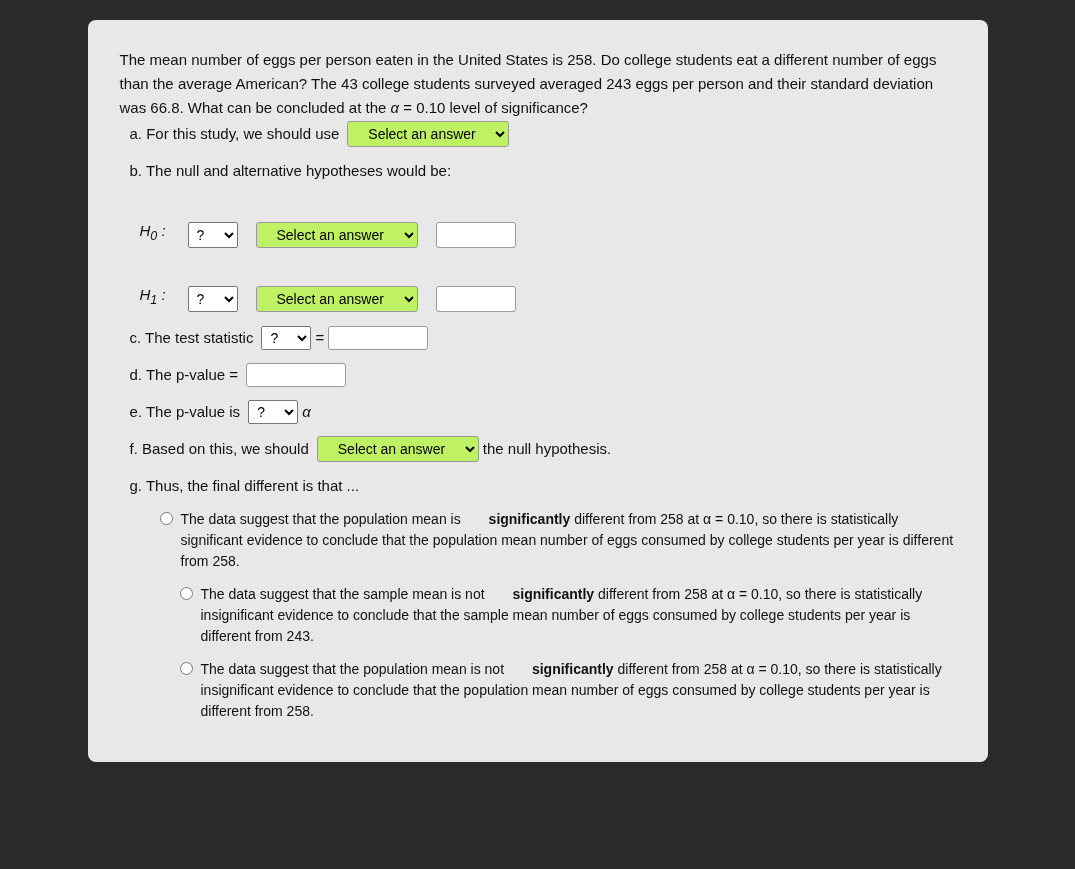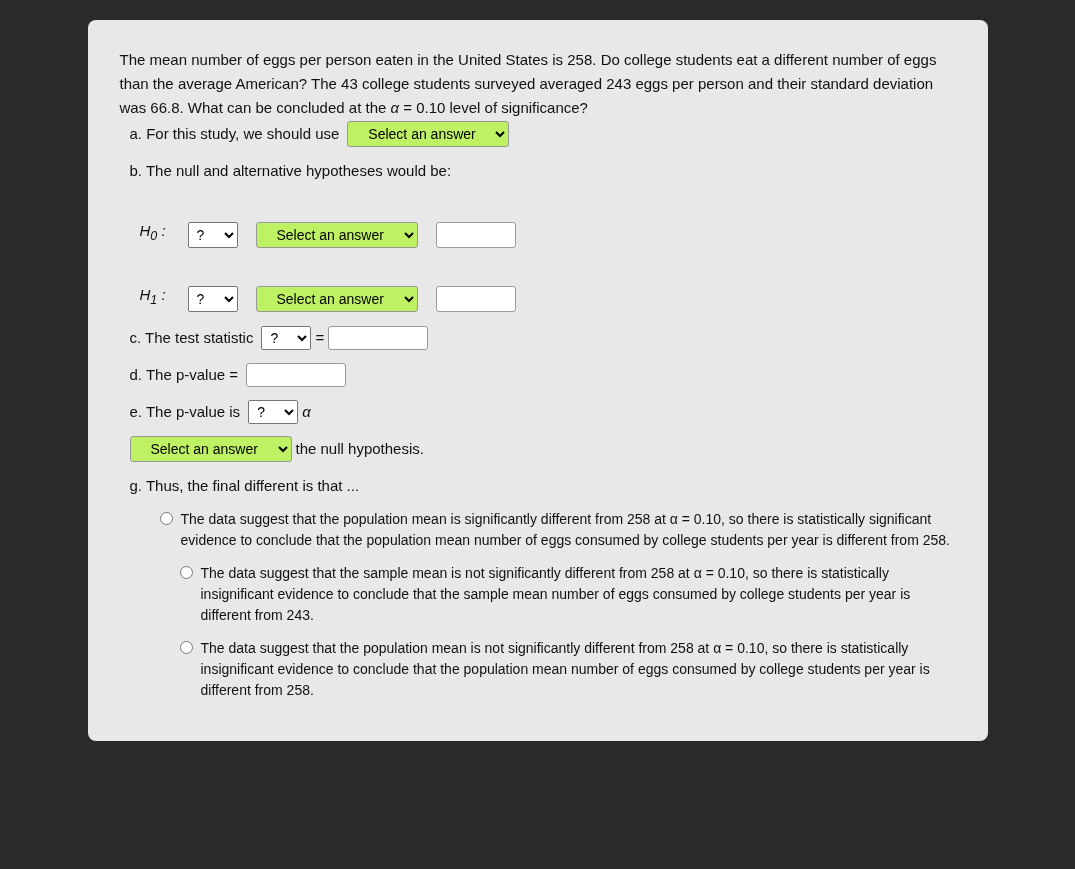--- a/index.html
+++ b/index.html
@@ -91,21 +91,21 @@
       align-items: flex-start;
       gap: 8px;
       margin-bottom: 12px;
       font-size: 14px;
       line-height: 1.5;
     }
     .conclusion-item input[type="radio"] {
       margin-top: 3px;
       flex-shrink: 0;
     }
-    .bold { font-weight: normal; }
+    .bold { font-weight: bold; margin-left: 24px; }
     .sub-indent {
       margin-left: 20px;
     }
   </style>
 </head>
 <body>
 
 <div class="main-card">
 
   <div class="question-text">
@@ -183,20 +183,21 @@
         <option>&gt;</option>
         <option>=</option>
         <option>≤</option>
         <option>≥</option>
         <option>≠</option>
       </select>
       <span style="font-style:italic;">α</span>
     </div>
 
     <div class="part">
+      <span class="part-label">f. Based on this, we should</span>
       <select class="answer-select">
         <option>Select an answer</option>
         <option>reject</option>
         <option>fail to reject</option>
       </select>
       <span>the null hypothesis.</span>
     </div>
 
     <div class="part">
       <span>g. Thus, the final different is that ...</span>

